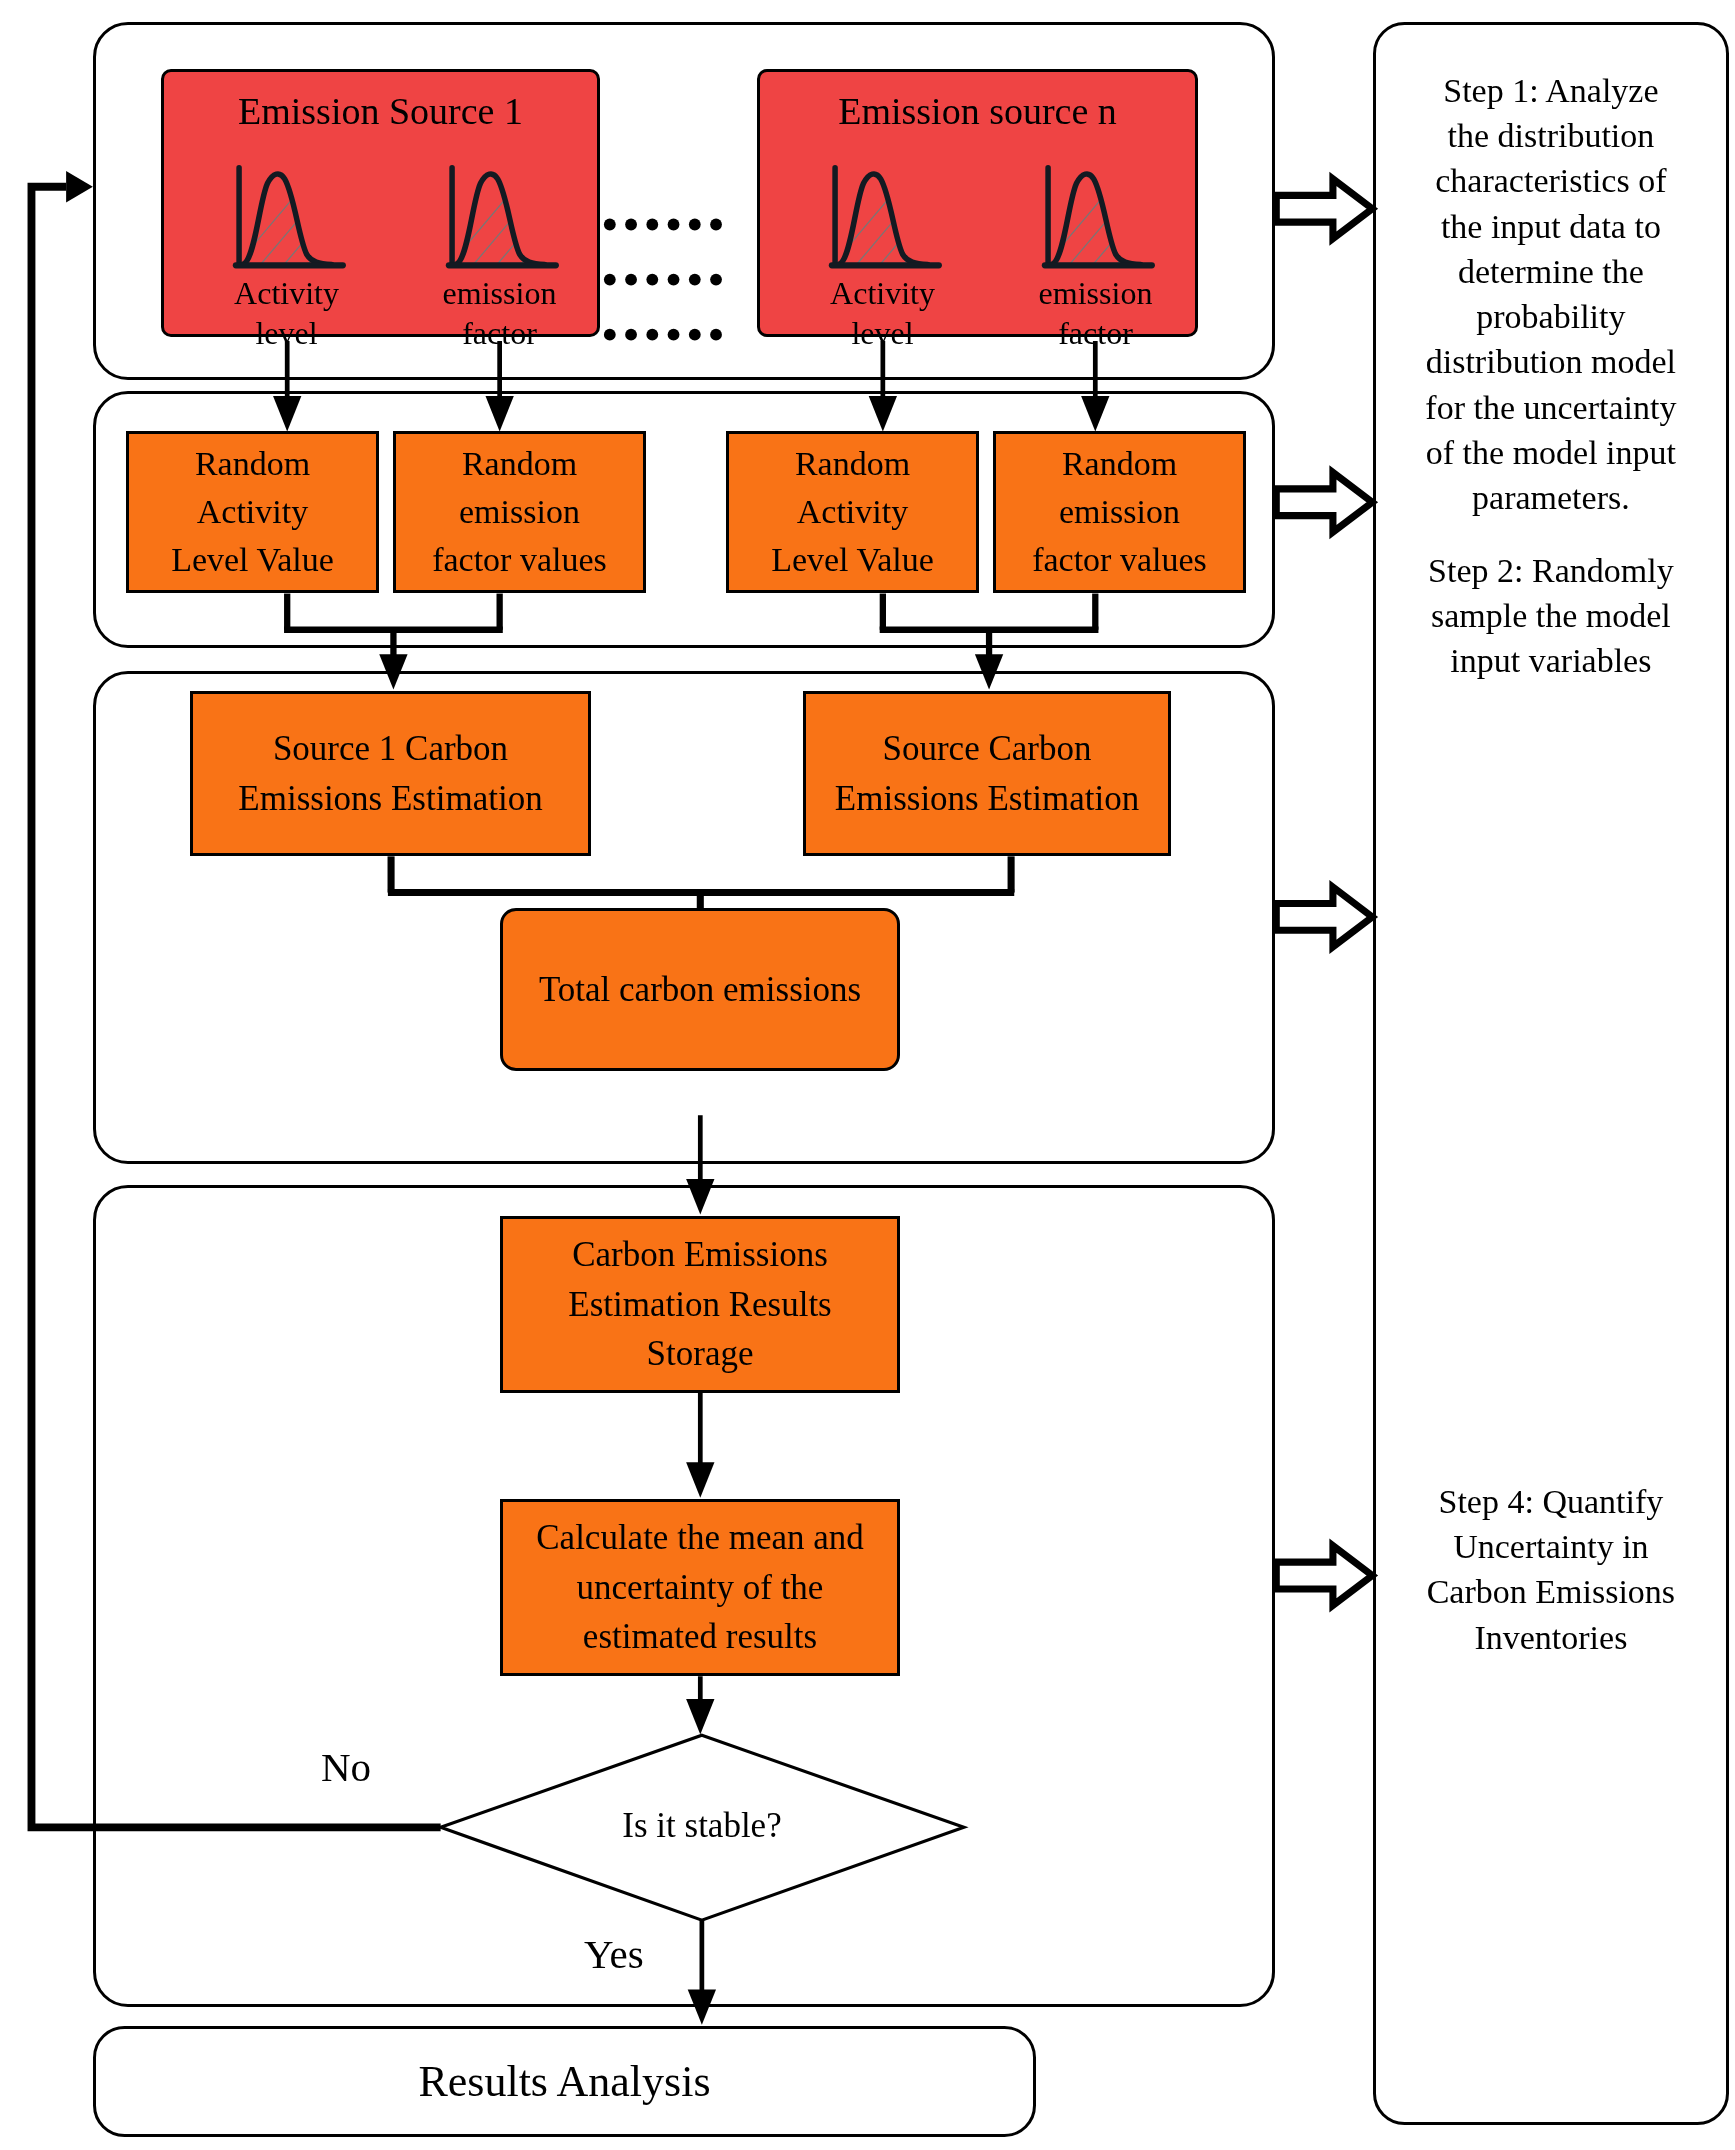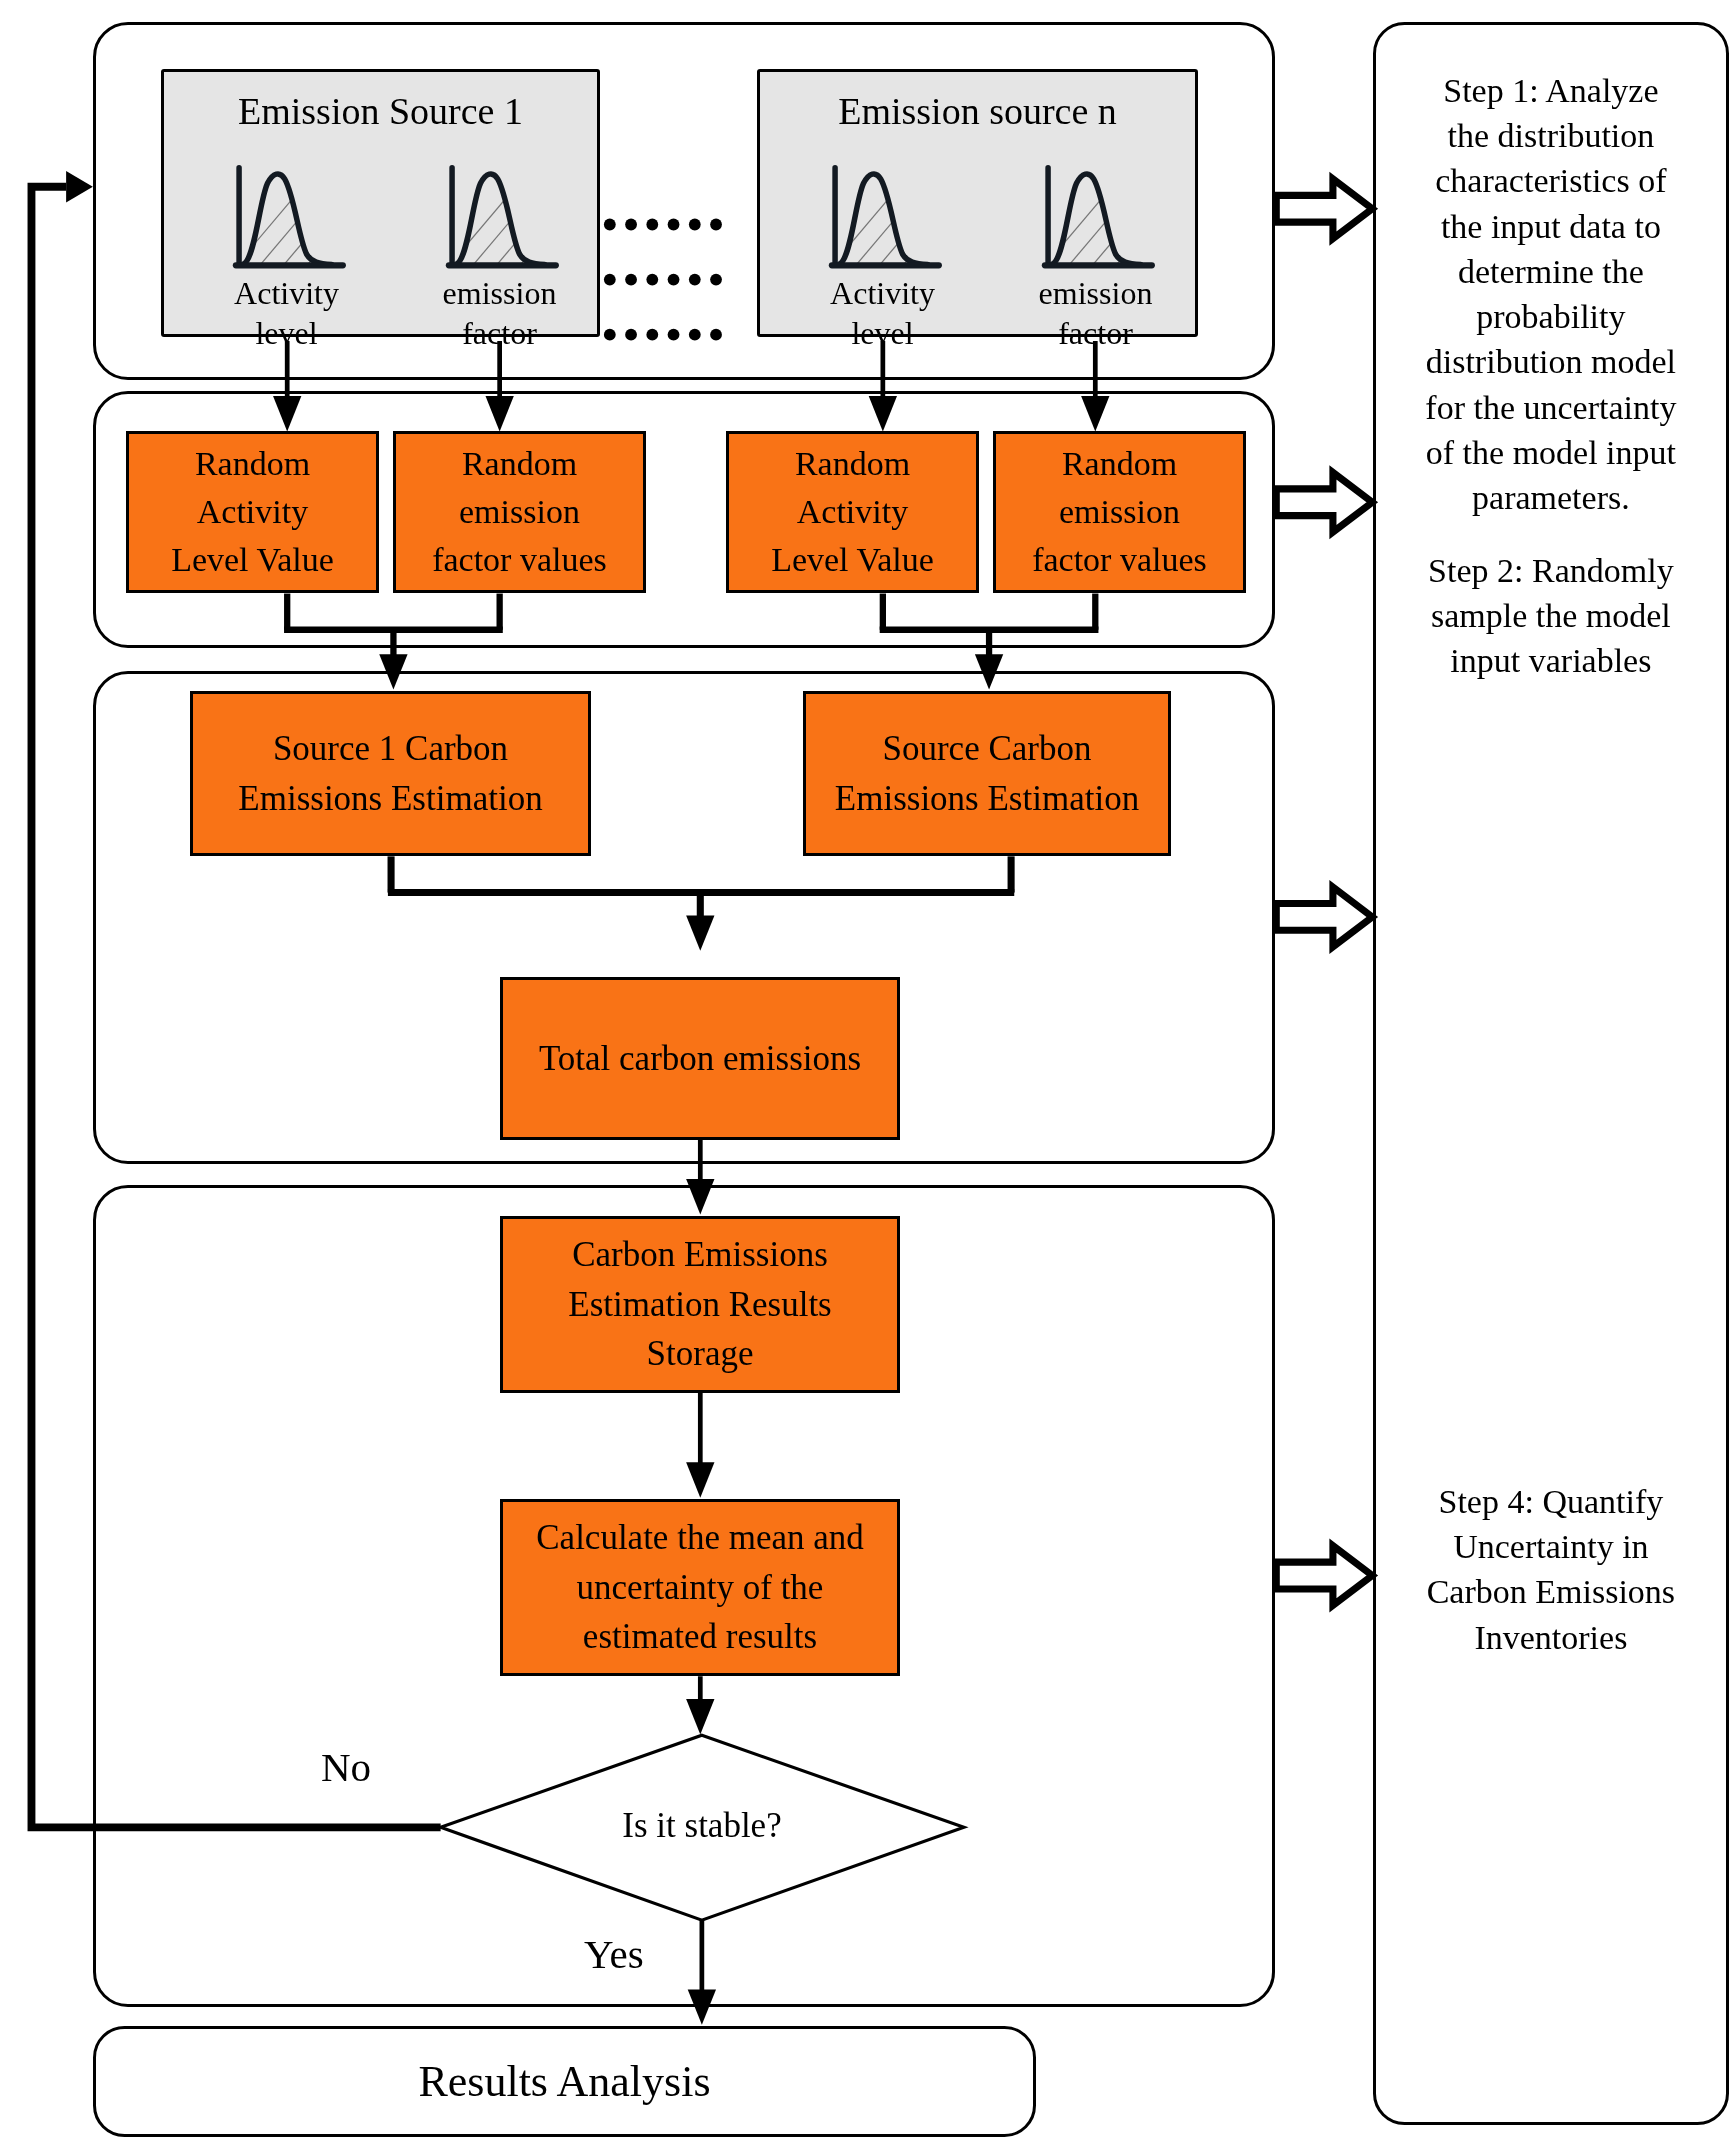--- a/index.html
+++ b/index.html
@@ -34,22 +34,22 @@
     text-align:center;
     white-space:pre-line;
     font-size:34px;line-height:1.42;
     z-index:3;
   }
   
   .esbox{
     position:absolute;
     box-sizing:border-box;
     border:3.1px solid #000;
-    border-radius:3px;
-    background:#e5e5e5;
+    border-radius:10px;
+    background:#ef4444;
     z-index:3;
   }
   .es-title{
     position:absolute;left:0;right:0;top:17.3px;
     text-align:center;font-size:38px;
   }
   .chart-cell{position:absolute;top:88px;width:189px;text-align:center;}
   .chart-cell svg{display:block;margin:0 auto;}
   .chart-label{
     margin-top:3.1px;font-size:32px;line-height:1.25;
@@ -237,21 +237,21 @@
 Activity
 Level Value</div>
   <div class="pbox" style="left:993px;top:431px;width:253px;height:162px;">Random
 emission
 factor values</div>
 
   <div class="pbox" style="left:190px;top:691px;width:401px;height:165px;font-size:35px;">Source 1 Carbon
 Emissions Estimation</div>
   <div class="pbox" style="left:803px;top:691px;width:368px;height:165px;font-size:35px;">Source Carbon
 Emissions Estimation</div>
-  <div class="pbox" style="left:500px;top:977px;width:400px;height:163px;font-size:35px;">Total carbon emissions</div>
+  <div class="pbox" style="left:500px;top:908px;width:400px;height:163px;font-size:35px;border-radius:16px;">Total carbon emissions</div>
 
   <div class="pbox" style="left:500px;top:1216px;width:400px;height:177px;font-size:35px;">Carbon Emissions
 Estimation Results
 Storage</div>
   <div class="pbox" style="left:500px;top:1499px;width:400px;height:177px;font-size:35px;">Calculate the mean and
 uncertainty of the
 estimated results</div>
 
   <div class="diamond-label">Is it stable?</div>
   <div class="flabel" style="left:321px;top:1743px;">No</div>

